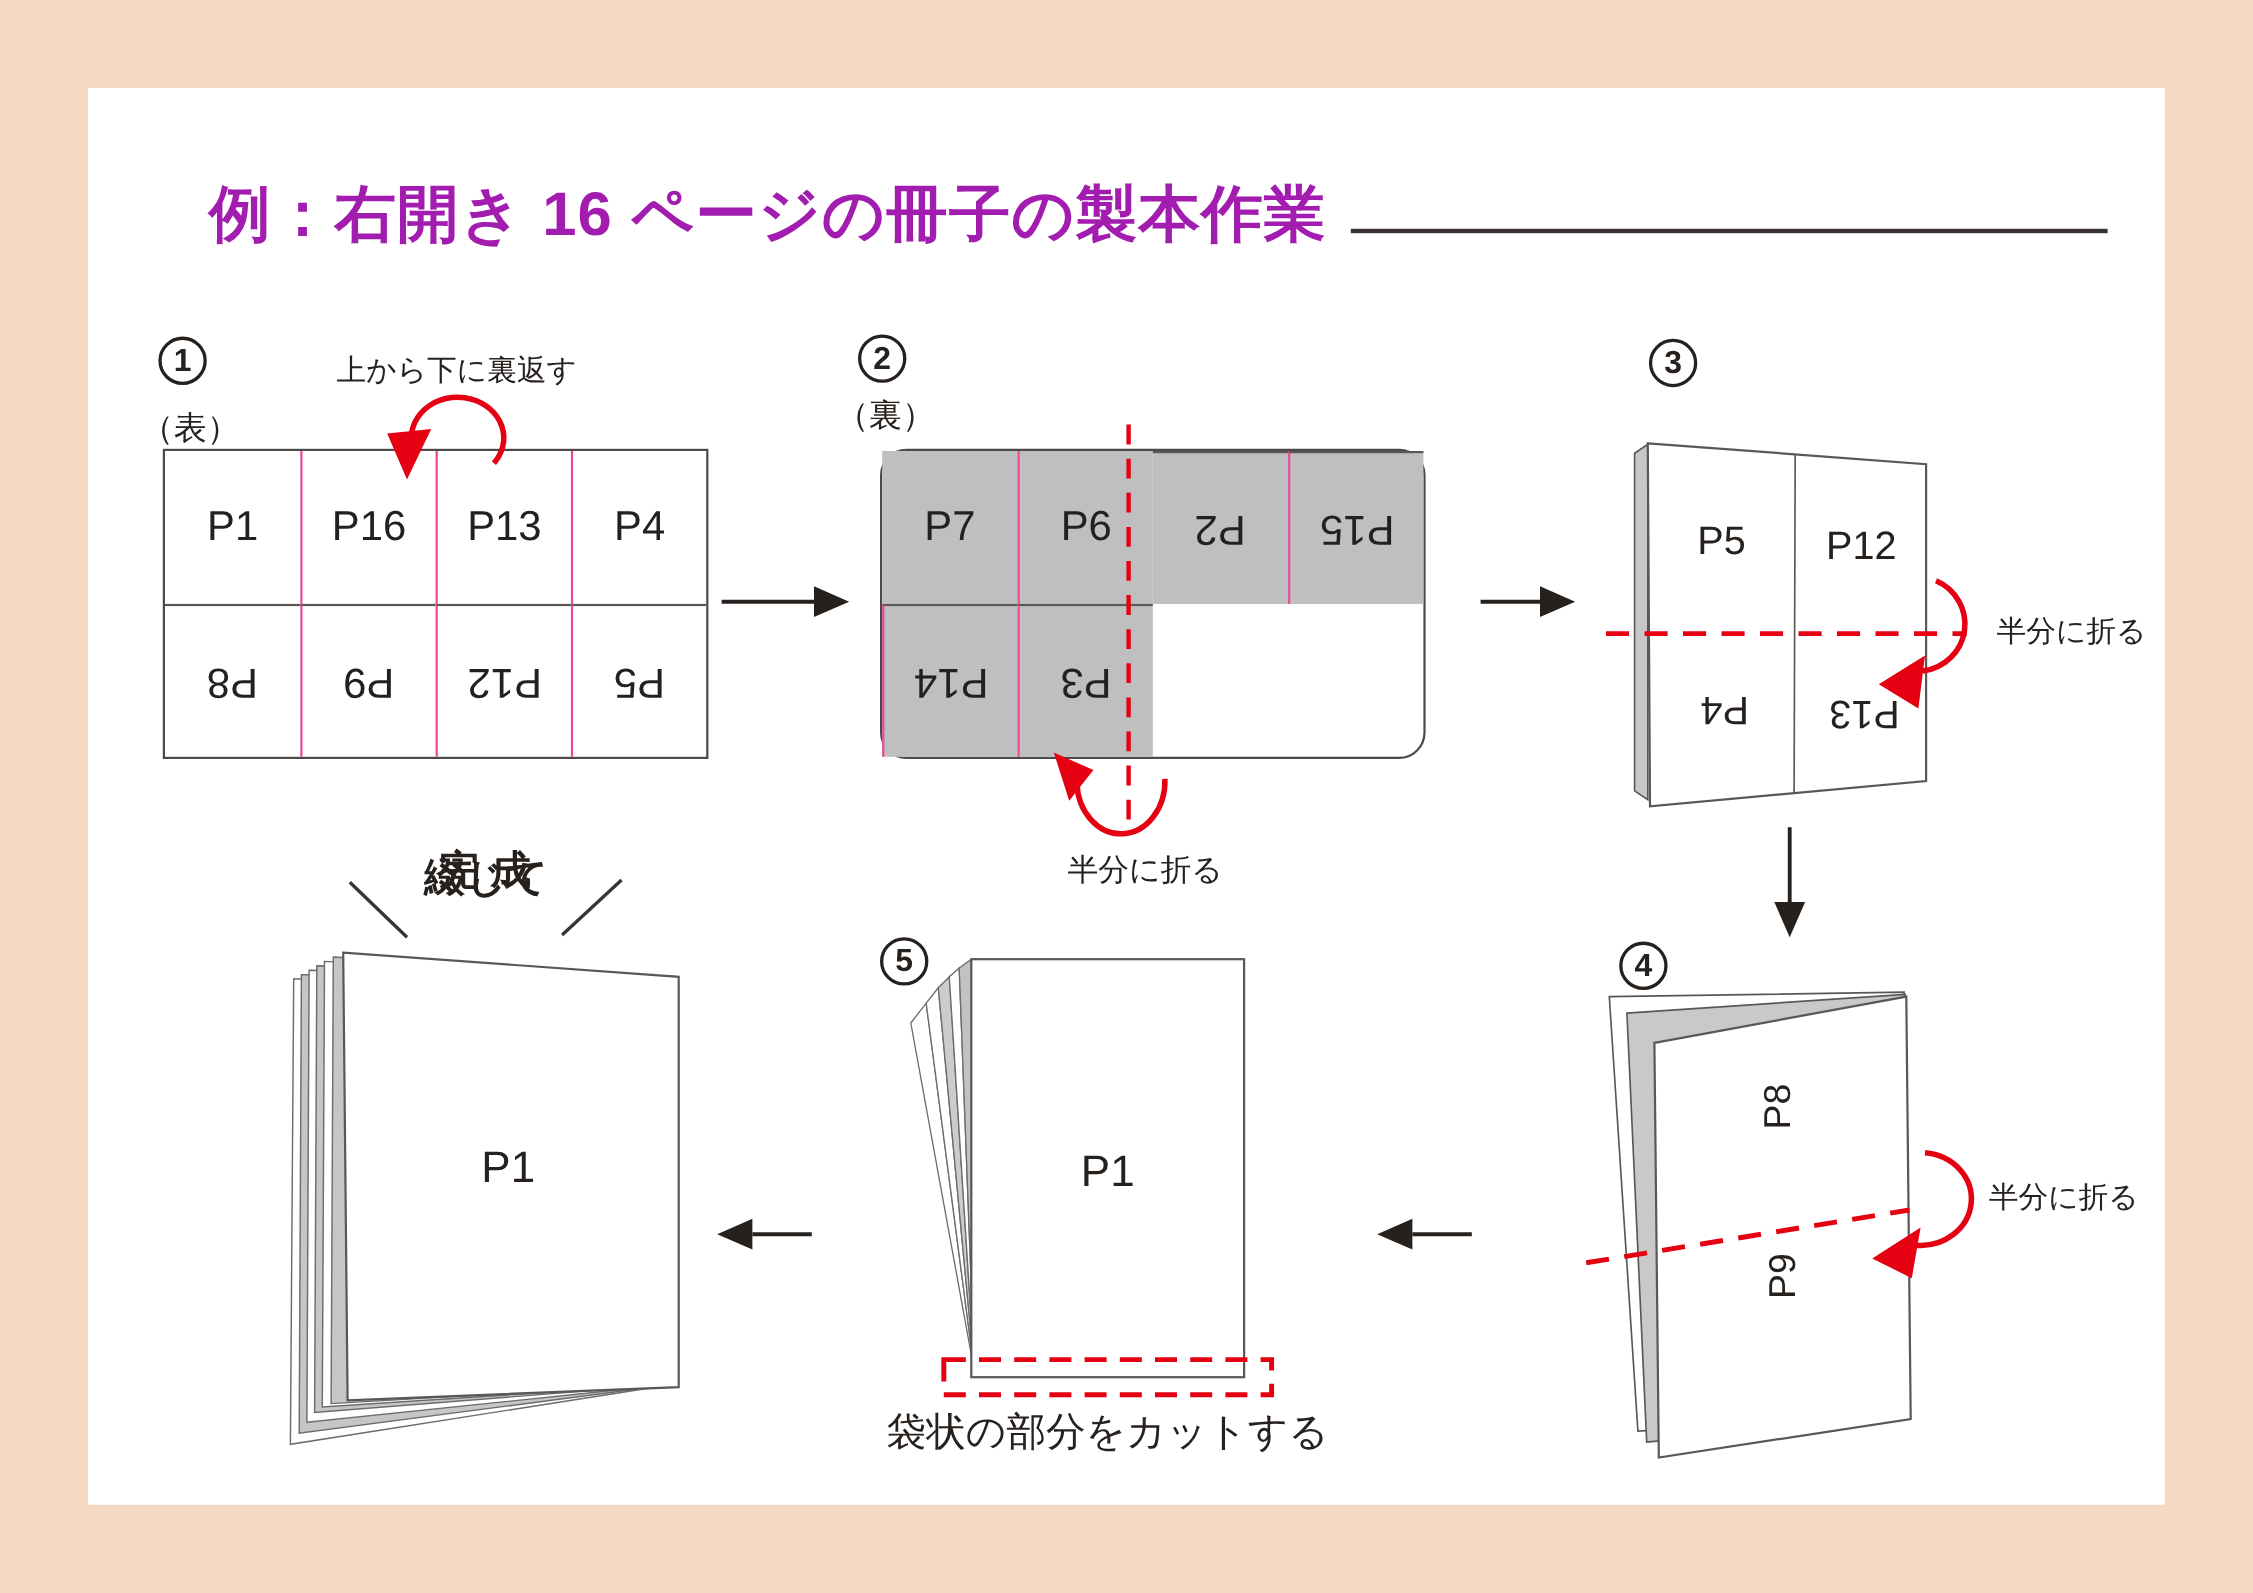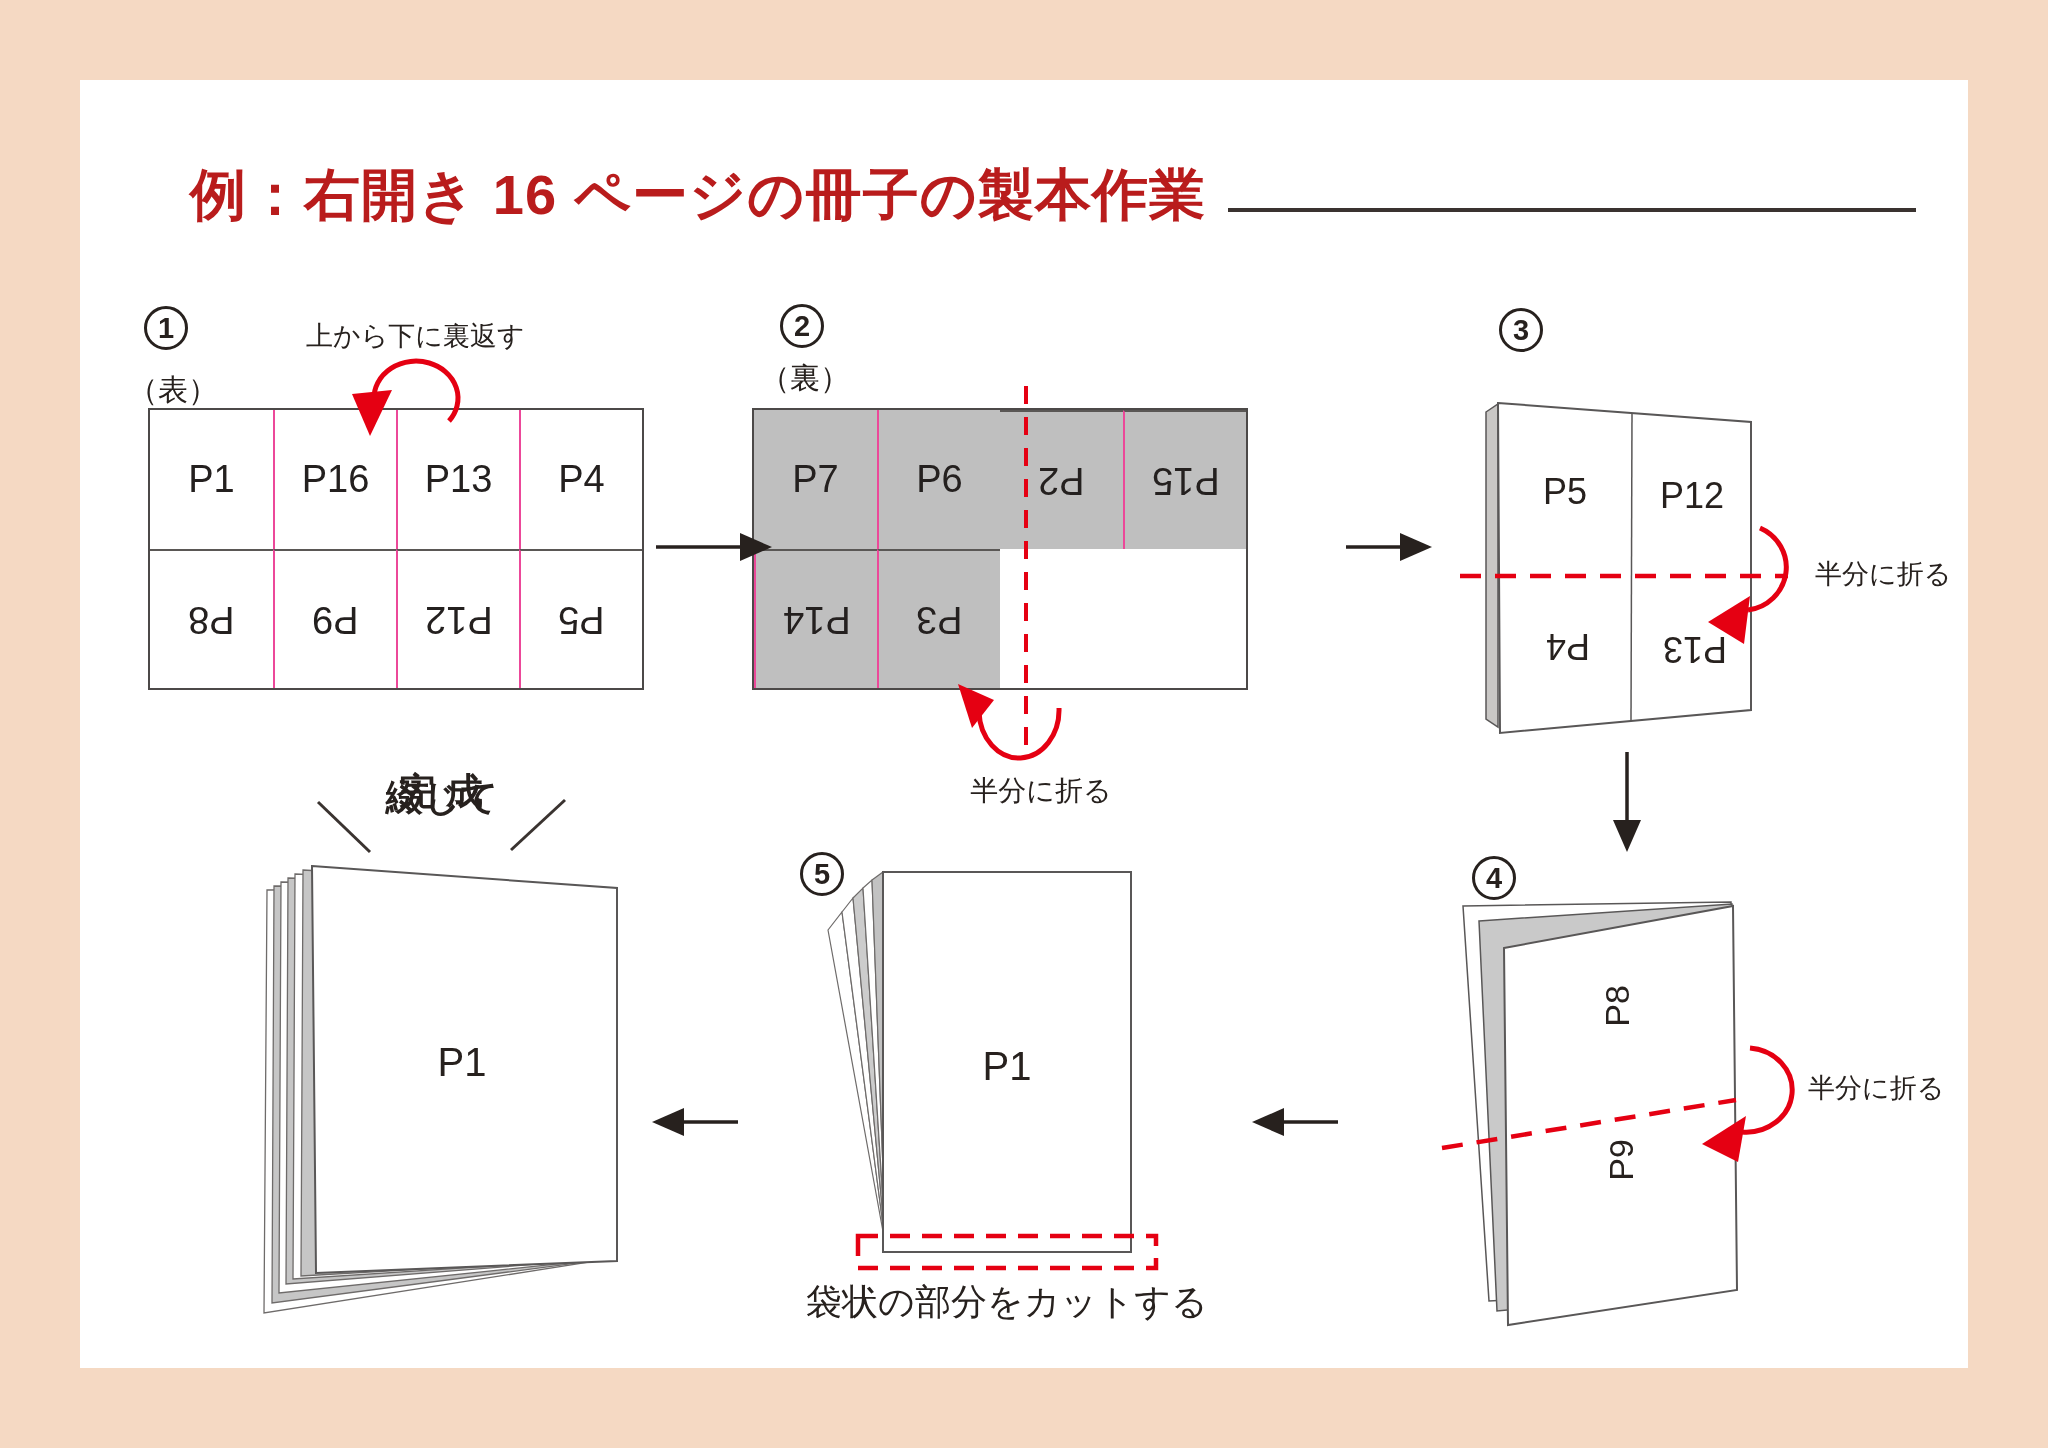--- a/index.html
+++ b/index.html
@@ -2,21 +2,21 @@
 <html><head>
 <meta charset="utf-8">
 <style>
   html,body{margin:0;padding:0;}
   body{background:#f5d9c3;font-family:"Liberation Sans","DejaVu Sans",sans-serif;}
   .canvas{position:relative;width:2048px;height:1448px;background:#f5d9c3;overflow:hidden;}
   .card{position:absolute;left:80px;top:80px;width:1888px;height:1288px;background:#ffffff;}
   .lbl{position:absolute;transform:translate(-50%,-50%);color:#27211e;white-space:nowrap;font-weight:500;}
   .rot180{transform:translate(-50%,-50%) rotate(180deg);}
   .rotm90{transform:translate(-50%,-50%) rotate(-90deg);}
-  .title{position:absolute;left:190px;top:158px;font-size:56px;font-weight:700;color:#b91c1c;letter-spacing:1px;}
+  .title{position:absolute;left:190px;top:158px;font-size:56px;font-weight:700;color:#a21caf;letter-spacing:1px;}
   .title-rule{position:absolute;left:1228px;top:208px;width:688px;height:4px;background:#3a3330;}
   .badge{position:absolute;width:44px;height:44px;border:3px solid #27211e;border-radius:50%;
          background:#fff;display:flex;align-items:center;justify-content:center;
          font-size:29px;font-weight:700;color:#27211e;box-sizing:border-box;}
   .pgrid{position:absolute;display:grid;grid-template-columns:repeat(4,1fr);grid-template-rows:1fr 1fr;
          border:2.5px solid #4c4948;box-sizing:border-box;width:496px;height:282px;top:408px;}
   .pgrid .cell{display:flex;align-items:center;justify-content:center;font-size:38px;font-weight:500;
          color:#24201f;border-left:2px solid #ec4899;}
   .pgrid .cell.c1{border-left:none;}
   .pgrid .cell.row2{border-top:2px solid #5a5755;}
@@ -108,21 +108,21 @@
       </div>
     <div class="cell row2">
         <span>P12</span>
       </div>
     <div class="cell row2">
         <span>P5</span>
       </div>
   </div>
 
   <div class="lbl" style="left:805px;top:378px;font-size:30px;">（裏）</div>
-  <div class="pgrid back" style="left:752px;">
+  <div class="pgrid back" style="left:800px;border-radius:24px;">
     <div class="cell c1">
         <span>P7</span>
       </div>
     <div class="cell">
         <span>P6</span>
       </div>
     <div class="cell c1 row2">
         <span>P2</span>
       </div>
     <div class="cell row2">

